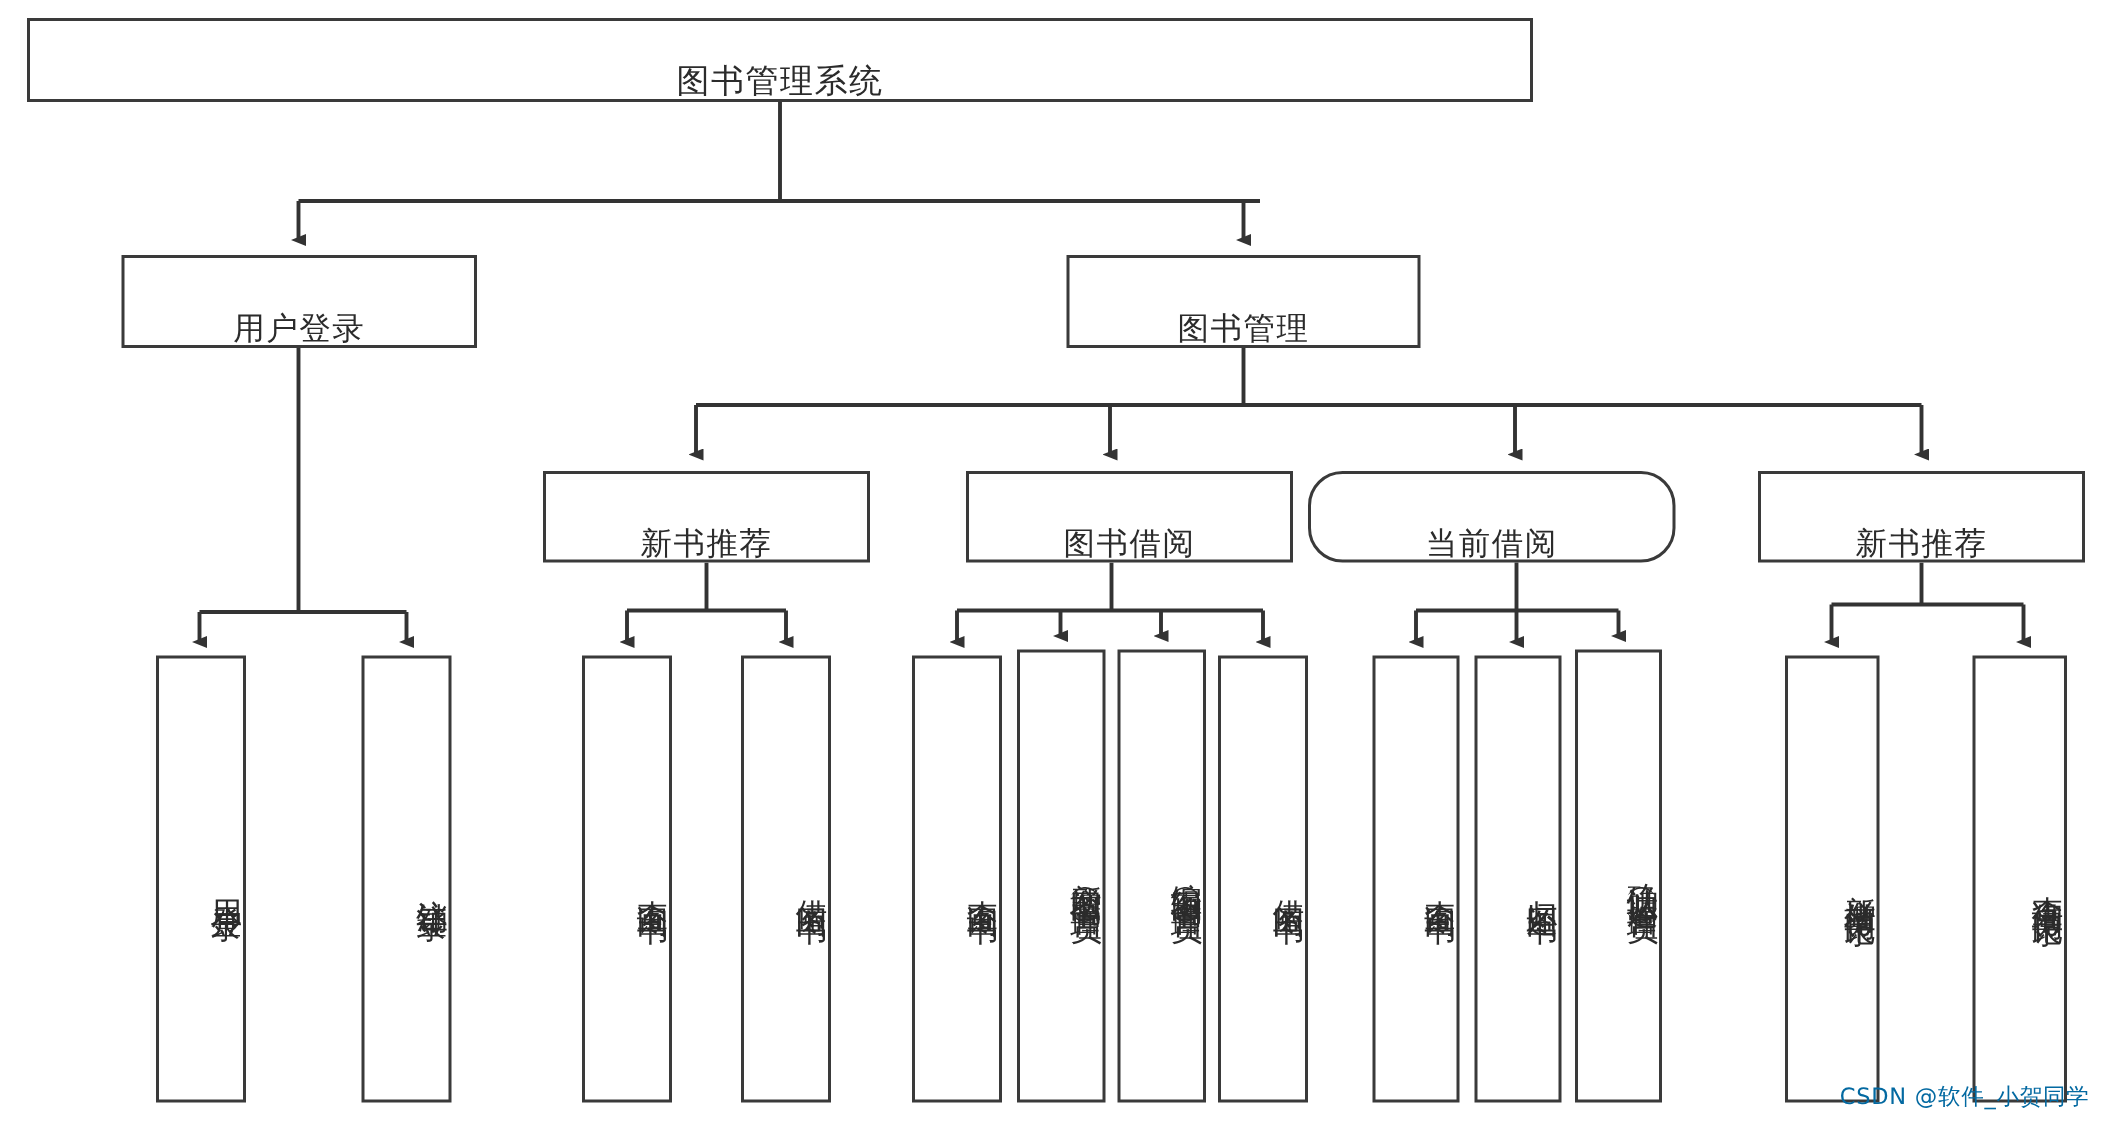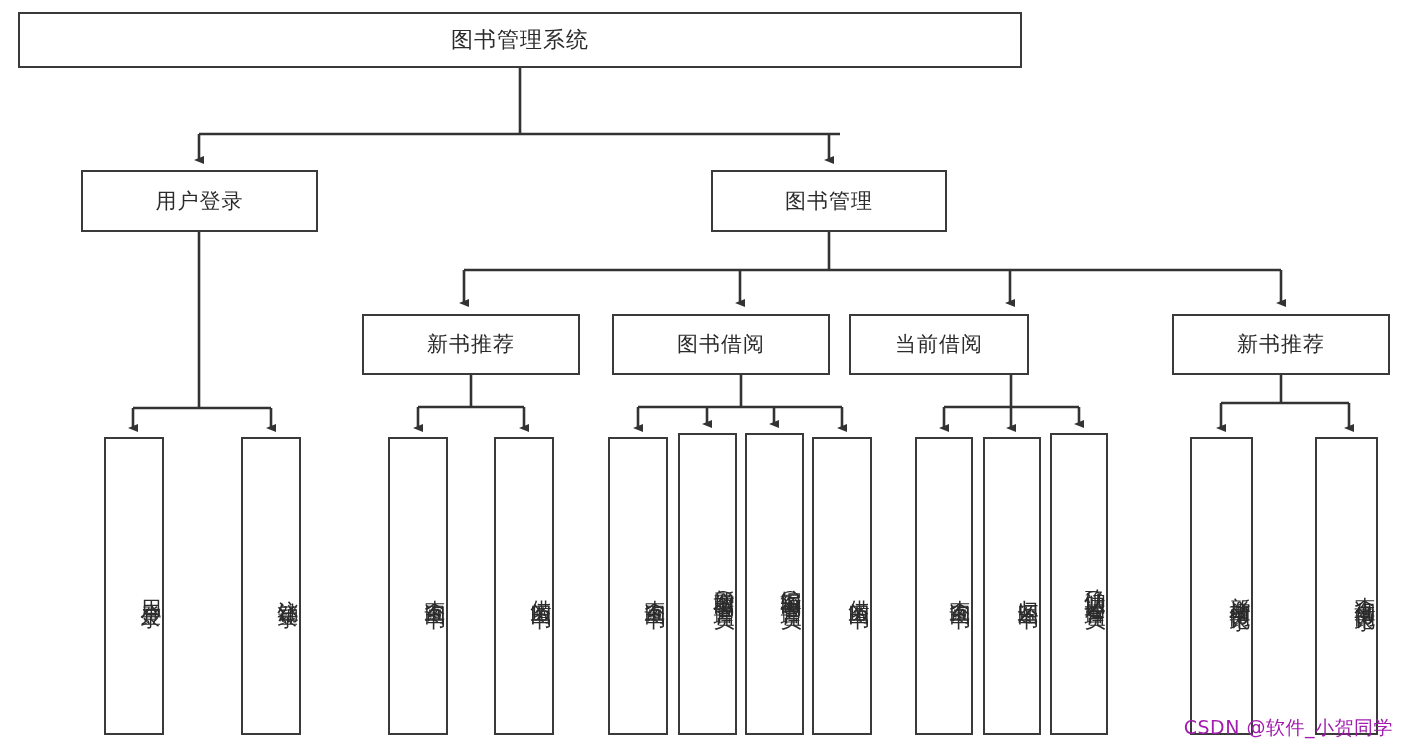--- a/index.html
+++ b/index.html
@@ -24,21 +24,21 @@
     width: 1405px;
     height: 747px;
     pointer-events: none;
   }
   .node {
     position: absolute;
     box-sizing: border-box;
     background: #ffffff;
     border: 2px solid #3a3a3a;
     display: flex;
-    align-items: center;
+    align-items: flex-end;
     justify-content: center;
     color: #2b2b2b;
   }
   .node.horiz {
     font-size: 21px;
     letter-spacing: 1px;
   }
   .node.root {
     font-size: 22px;
   }
@@ -55,22 +55,22 @@
     padding-top: 2px;
   }
   .label {
     white-space: nowrap;
     line-height: 1.05;
   }
   .watermark {
     position: absolute;
     right: 12px;
     bottom: 6px;
-    font-size: 19px;
-    color: #a21caf;
+    font-size: 15px;
+    color: #0369a1;
     letter-spacing: 0.5px;
     white-space: nowrap;
   }
 </style>
 </head>
 <body>
 
 <div id="canvas">
 
   <svg class="wires" viewBox="0 0 1405 747" xmlns="http://www.w3.org/2000/svg">
@@ -130,24 +130,24 @@
   <div class="node horiz" style="left:81px; top:170px; width:237px; height:62px;">
     <span class="label">用户登录</span>
   </div>
   <div class="node horiz" style="left:362px; top:314px; width:218px; height:61px;">
     <span class="label">新书推荐</span>
   </div>
 
   <div class="node horiz" style="left:711px; top:170px; width:236px; height:62px;">
     <span class="label">图书管理</span>
   </div>
-  <div class="node horiz" style="left:612px; top:314px; width:218px; height:61px;">
+  <div class="node horiz" style="left:644px; top:314px; width:218px; height:61px;">
     <span class="label">图书借阅</span>
   </div>
-  <div class="node horiz" style="left:849px; top:314px; width:180px; height:61px;">
+  <div class="node horiz" style="left:872px; top:314px; width:245px; height:61px;border-radius:23px;">
     <span class="label">当前借阅</span>
   </div>
   <div class="node horiz" style="left:1172px; top:314px; width:218px; height:61px;">
     <span class="label">新书推荐</span>
   </div>
 
   <div class="node vert" style="left:104px; top:437px; width:60px; height:298px;">
     <span class="label">用户登录</span>
   </div>
   <div class="node vert" style="left:241px; top:437px; width:60px; height:298px;">

